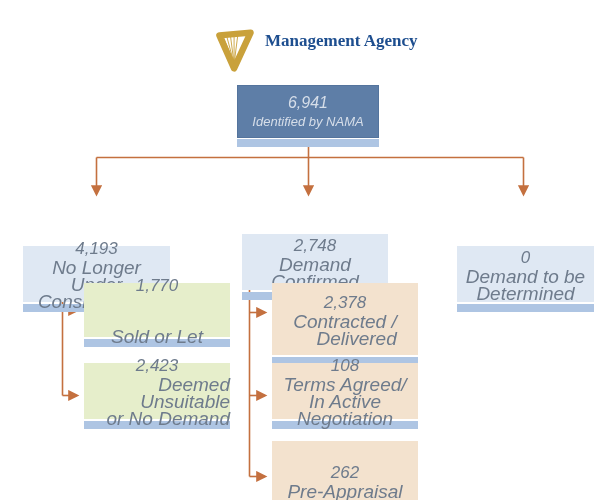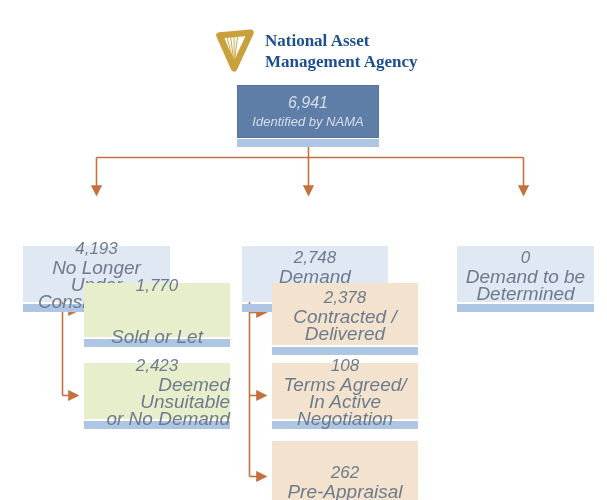--- a/index.html
+++ b/index.html
@@ -31,35 +31,35 @@
   
   #node-root{left:237px;top:85px;width:142px;}
   #node-root .fill{height:53px;background:#5e7ea7;border:1px solid #54749d;color:#d6dee9;}
   #node-root .value{font-size:16px;line-height:20px;}
   #node-root .label{font-size:13px;}
   #node-root .strip{margin-top:1px;}
 
   
   .lvl2 .fill{background:#dfe8f3;}
   #node-a{left:23px;top:202px;width:147px;}
-  #node-b{left:242px;top:202px;width:146px;}
+  #node-b{left:242px;top:190px;width:146px;}
   #node-c{left:457px;top:202px;width:137px;}
   .lvl2 .fill{height:56px;margin-top:44px;}
 
   
   .green .fill{background:#e6eecb;}
   #node-g1{left:84px;top:283px;width:146px;}
   #node-g1 .fill{height:54px;gap:32px;}
   #node-g2{left:84px;top:363px;width:146px;}
   #node-g2 .fill{height:56px;text-align:right;}
 
   
   .tan .fill{background:#f3e2ce;}
   #node-t1{left:272px;top:283px;width:146px;}
-  #node-t1 .fill{height:62px;}
+  #node-t1 .fill{height:72px;text-align:right;}
   #node-t2{left:272px;top:363px;width:146px;}
   #node-t2 .fill{height:56px;}
   #node-t3{left:272px;top:441px;width:146px;}
   #node-t3 .fill{height:59px;justify-content:flex-end;}
 
   
   #connectors{position:absolute;left:0;top:0;pointer-events:none;}
 </style>
 </head>
 <body>
@@ -71,21 +71,20 @@
       <path d="M7,10 L41,7 L23,46 Z" fill="#ffffff" stroke="#c9a13b" stroke-width="7" stroke-linejoin="round"></path>
       <g stroke="#c9a13b" stroke-width="1">
         <line x1="23" y1="41" x2="11" y2="11"></line>
         <line x1="23" y1="41" x2="15" y2="11"></line>
         <line x1="23" y1="41" x2="19" y2="10"></line>
         <line x1="23" y1="41" x2="23" y2="10"></line>
         <line x1="23" y1="41" x2="27" y2="10"></line>
       </g>
     </svg>
     <div class="logo-text">
-      <div>National Asset</div>
       <div>Management Agency</div>
     </div>
   </div>
 
   <svg id="connectors" width="607" height="500" viewBox="0 0 607 500">
     <defs>
       <marker id="ah" markerWidth="8" markerHeight="8" refX="5.5" refY="3.5" orient="auto">
         <path d="M0,0 L7,3.5 L0,7 Z" fill="#c4703f"></path>
       </marker>
     </defs>

